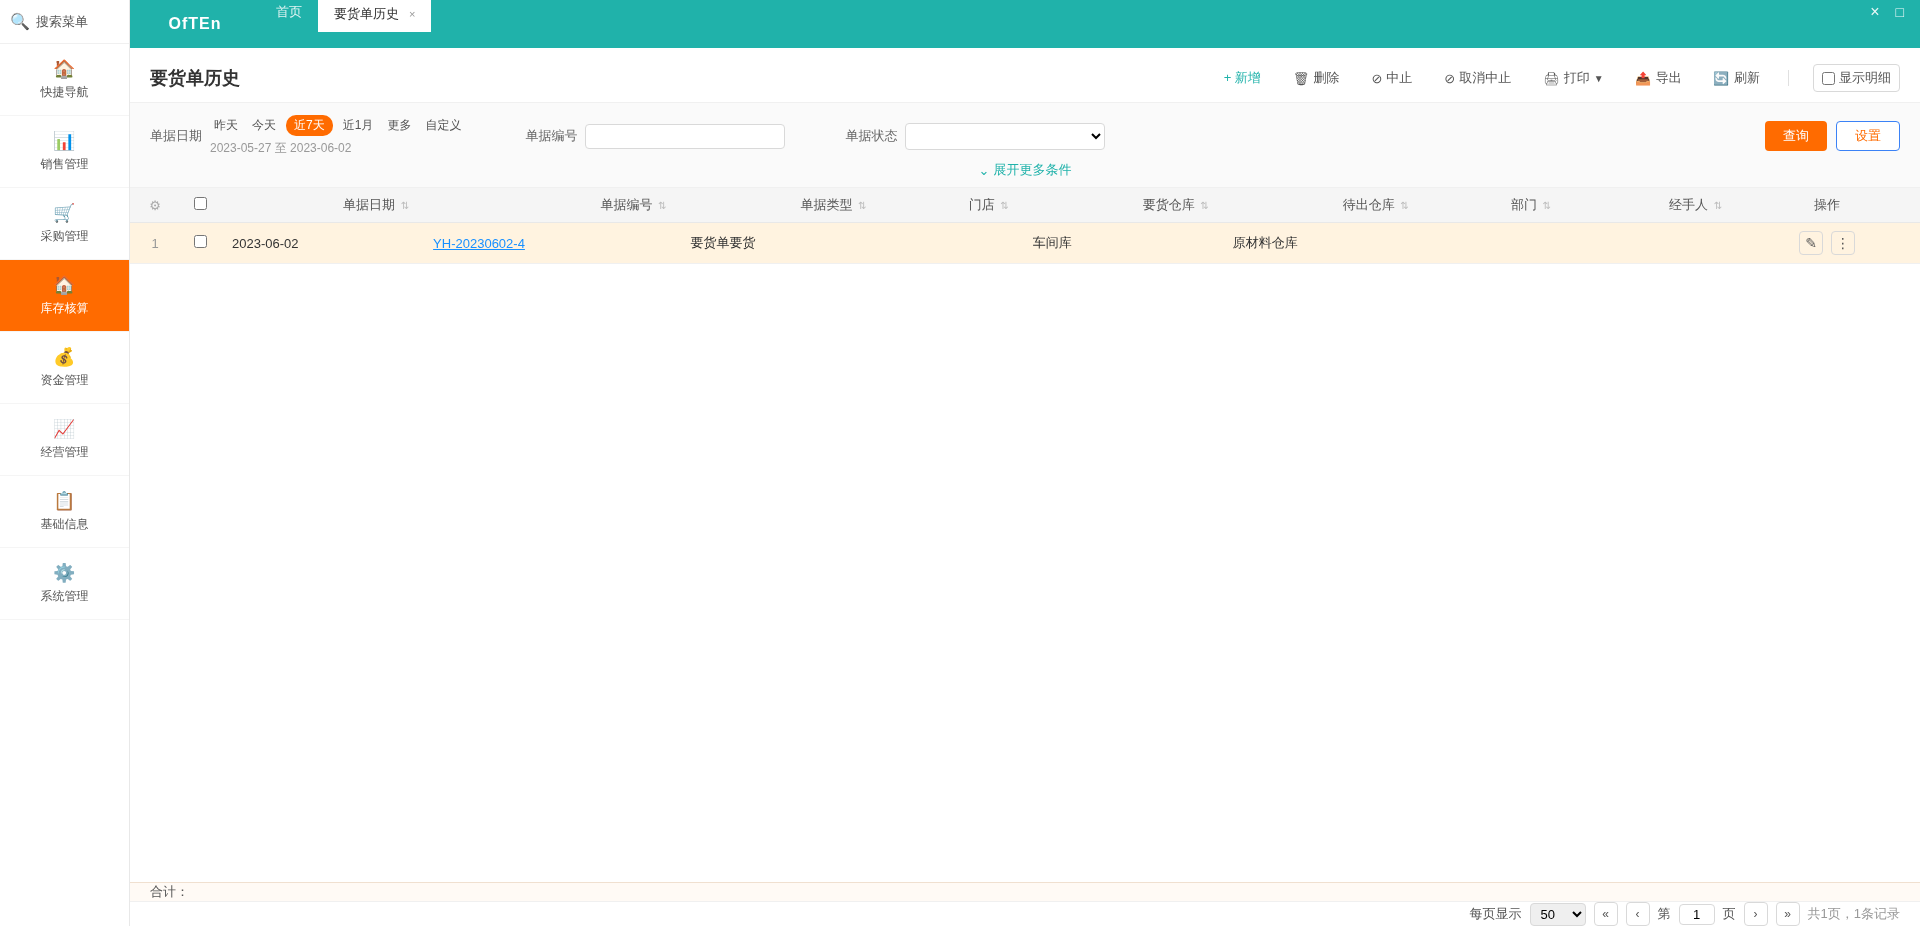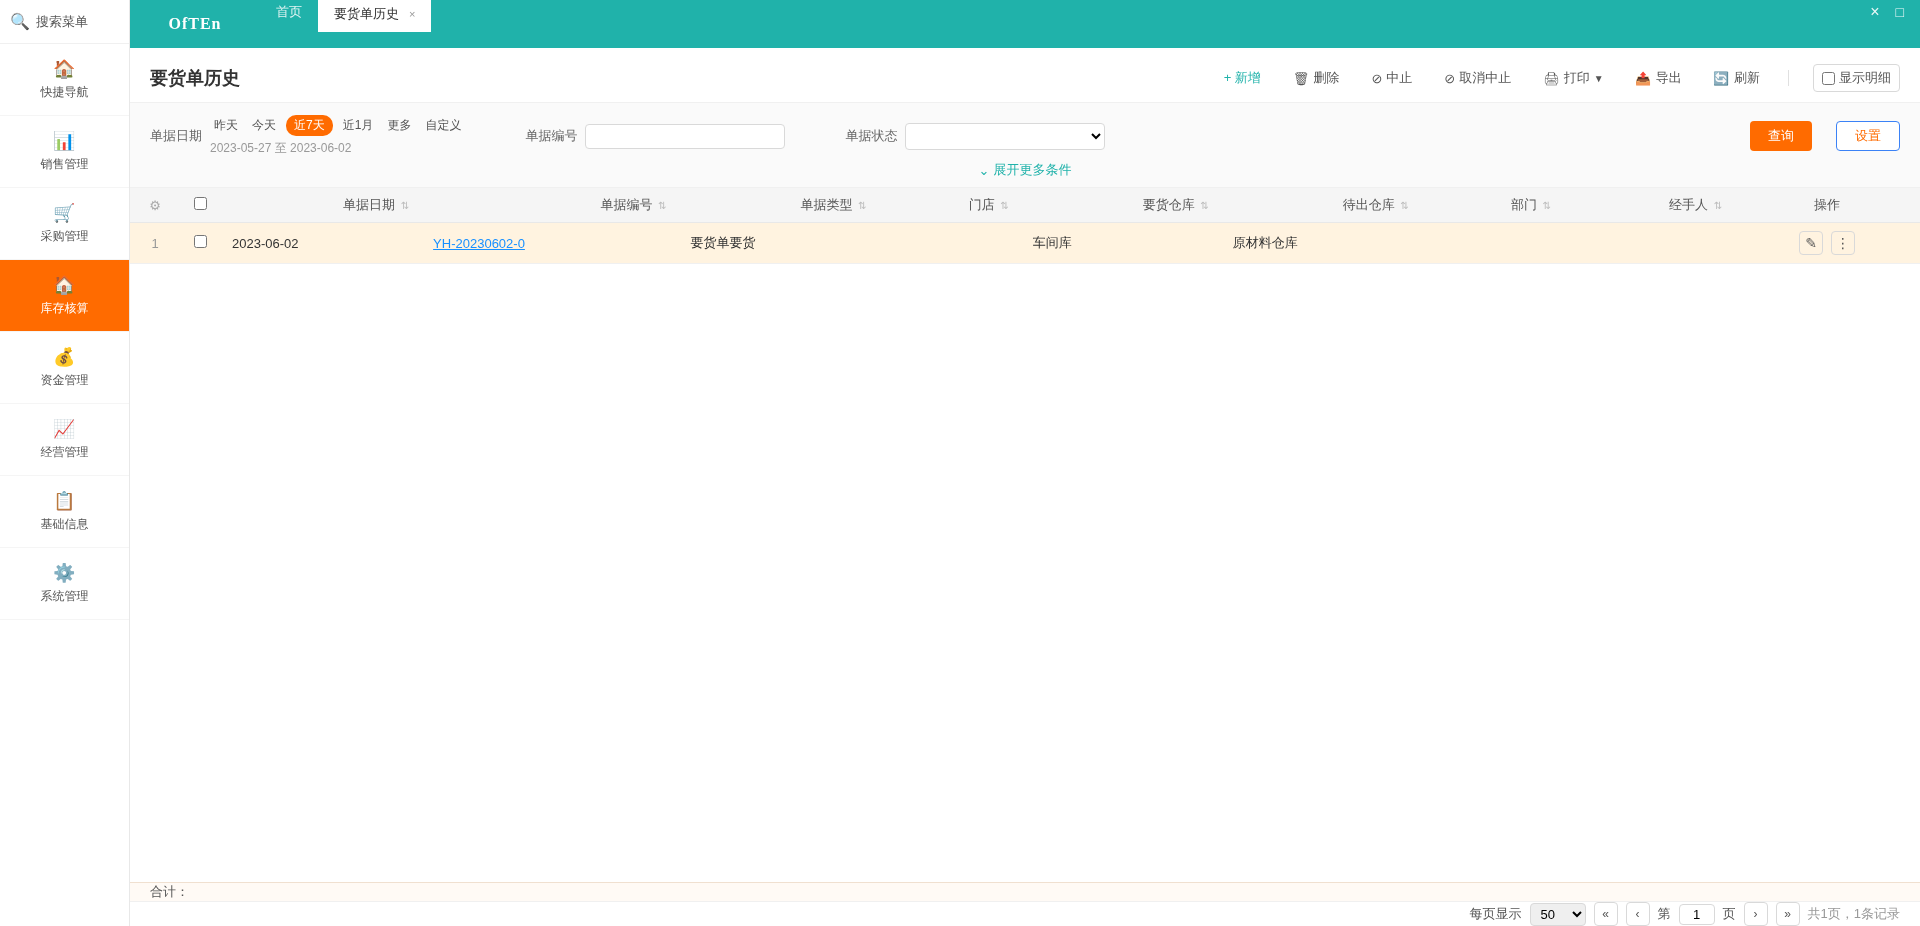--- a/index.html
+++ b/index.html
@@ -43,21 +43,21 @@
     .filter-row { display: flex; align-items: center; gap: 20px; flex-wrap: wrap; }
     .filter-item { display: flex; align-items: center; gap: 8px; }
     .filter-label { color: #666; font-size: 13px; white-space: nowrap; }
     .date-filter { display: flex; align-items: center; gap: 6px; }
     .date-quick-btn { font-size: 12px; color: #555; cursor: pointer; padding: 1px 4px; border-radius: 3px; }
     .date-quick-btn.active { background: #ff6b00; color: #fff; border-radius: 10px; padding: 2px 8px; }
     .date-range { font-size: 12px; color: #999; margin-top: 2px; }
     .filter-input { border: 1px solid #d9d9d9; border-radius: 4px; padding: 4px 8px; font-size: 13px; width: 200px; outline: none; }
     .filter-select { border: 1px solid #d9d9d9; border-radius: 4px; padding: 4px 8px; font-size: 13px; width: 200px; outline: none; background: #fff; }
     .expand-more { display: flex; align-items: center; gap: 4px; color: #20b2aa; cursor: pointer; font-size: 13px; margin-top: 4px; justify-content: center; }
-    .filter-actions { display: flex; gap: 24px; margin-left: auto; }
+    .filter-actions { display: flex; gap: 9px; margin-left: auto; }
 
     
     .table-area { flex: 1; overflow: auto; }
     table { width: 100%; border-collapse: collapse; }
     thead tr { background: #f5f5f5; }
     thead th { padding: 8px 12px; text-align: right; font-size: 13px; color: #555; font-weight: normal; border-bottom: 1px solid #e8e8e8; white-space: nowrap; }
     thead th .sort-icon { color: #bbb; font-size: 10px; margin-left: 2px; cursor: pointer; }
     tbody tr { border-bottom: 1px solid #f0f0f0; }
     tbody tr.highlighted { background: #fff3e0; }
     tbody td { padding: 8px 12px; font-size: 13px; color: #333; }
@@ -69,21 +69,21 @@
     .settings-icon { width: 30px; text-align: center; cursor: pointer; color: #aaa; }
 
     
     .table-footer { padding: 0 20px; background: #fffaf5; border-top: 1px solid #f0e0d0; font-size: 13px; color: #555; display: flex; align-items: center; }
     .pagination { padding: 0 20px; display: flex; align-items: center; justify-content: flex-end; gap: 8px; border-top: 1px solid #f0f0f0; font-size: 13px; color: #555; }
     .page-size-select { border: 1px solid #d9d9d9; border-radius: 4px; padding: 2px 6px; font-size: 13px; }
     .page-btn { width: 24px; height: 24px; display: inline-flex; align-items: center; justify-content: center; border: 1px solid #d9d9d9; border-radius: 4px; cursor: pointer; font-size: 12px; color: #555; }
     .page-input { width: 36px; border: 1px solid #d9d9d9; border-radius: 4px; padding: 2px 4px; text-align: center; font-size: 13px; }
 
     
-    .brand-area { background: #20b2aa; width: 130px; height: 48px; display: flex; align-items: center; justify-content: center; flex-shrink: 0; font-family: Liberation Serif, serif; }
+    .brand-area { background: #20b2aa; width: 130px; height: 48px; display: flex; align-items: center; justify-content: center; flex-shrink: 0; }
     .brand-text { color: #fff; font-size: 16px; font-weight: bold; letter-spacing: 1px; }
 
     
     .toolbar-divider { width: 1px; height: 16px; background: #e0e0e0; }
 
     
     input[type=checkbox] { cursor: pointer; }
   </style>
 </head>
 <body>
@@ -251,21 +251,21 @@
             </tr>
           </thead>
           <tbody id="table-body">
             <tr class="highlighted">
               <td class="col-num">1</td>
               <td class="col-checkbox">
                 <input type="checkbox" style="">
               </td>
               <td>2023-06-02</td>
               <td>
-                <span class="col-link">YH-20230602-0</span>
+                <span class="col-link">YH-20230602-4</span>
               </td>
               <td>要货单要货</td>
               <td></td>
               <td>车间库</td>
               <td>原材料仓库</td>
               <td></td>
               <td></td>
               <td class="col-ops">
                 <span class="op-btn" title="编辑">✎</span>
                 <span class="op-btn" title="更多">⋮</span>

